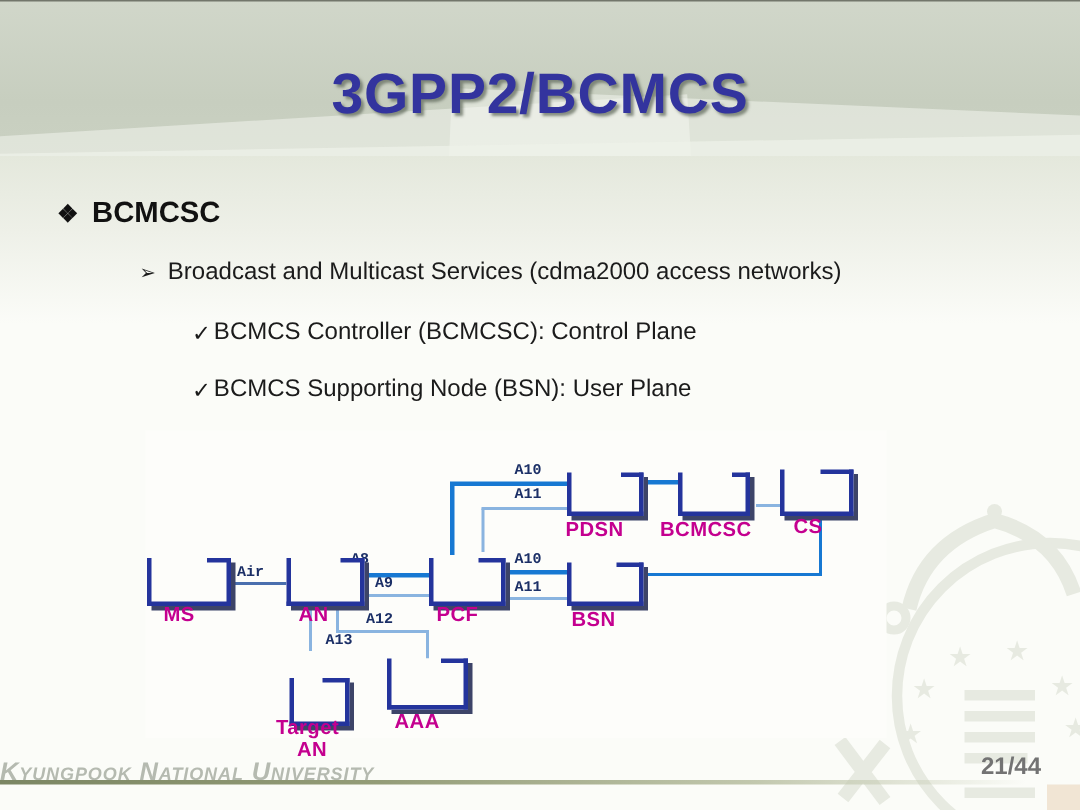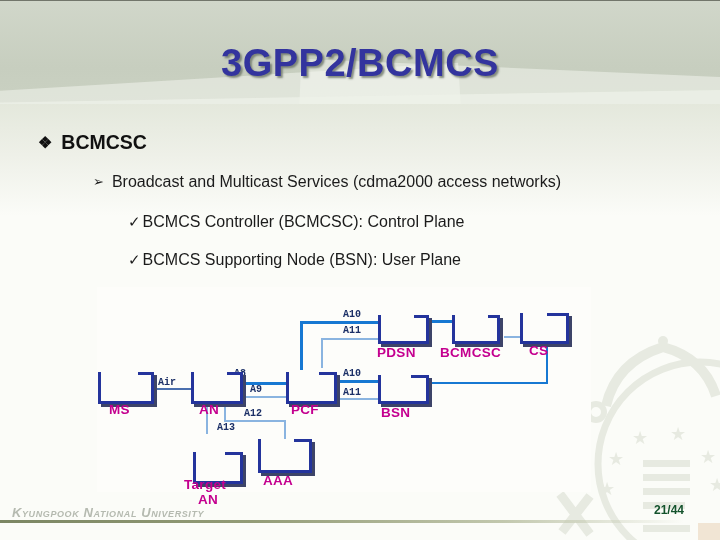--- a/index.html
+++ b/index.html
@@ -42,21 +42,21 @@
   .node .topseg{position:absolute;top:0;right:-3px;height:3px;background:#24349c;}
   .node .nlabel{position:absolute;font-weight:bold;font-size:13.5px;color:#c4008f;
     letter-spacing:0.3px;white-space:nowrap;line-height:15px;margin-top:44px;}
   .node-ms{left:98px;top:372px;width:56px;height:32px;}
   .node-an{left:191px;top:372px;width:52px;height:32px;}
   .node-pcf{left:286px;top:372px;width:51px;height:32px;}
   .node-pdsn{left:378px;top:315px;width:51px;height:29px;}
   .node-bcmcsc{left:452px;top:315px;width:48px;height:29px;}
   .node-cs{left:520px;top:313px;width:49px;height:31px;}
   .node-bsn{left:378px;top:375px;width:51px;height:29px;}
-  .node-tan{left:193px;top:452px;width:50px;height:32px;}
+  .node-tan{left:193px;top:452px;width:40px;height:32px;}
   .node-aaa{left:258px;top:439px;width:51px;height:34px;padding-left:48px;}
   .node-ms .topseg{width:16px;} .node-an .topseg{width:16px;} .node-pcf .topseg{width:18px;}
   .node-pdsn .topseg{width:15px;} .node-bcmcsc .topseg{width:12px;} .node-cs .topseg{width:22px;}
   .node-bsn .topseg{width:18px;} .node-tan .topseg{width:18px;} .node-aaa .topseg{width:18px;}
   .node-ms .nlabel{left:8px;top:-14px;} .node-an .nlabel{left:5px;top:-14px;}
   .node-pcf .nlabel{left:2px;top:-14px;} .node-pdsn .nlabel{left:-4px;top:-14px;}
   .node-bcmcsc .nlabel{left:-15px;top:-14px;} .node-cs .nlabel{left:6px;top:-14px;}
   .node-bsn .nlabel{left:0px;top:-14px;} .node-aaa .nlabel{left:2px;top:-10px;}
   .node-tan .nlabel{left:-12px;top:-19px;}
   .node-tan .nlabel .l2{display:block;padding-left:14px;}
@@ -92,27 +92,27 @@
   .el-a11t{left:343px;top:325px;}
   .el-a10b{left:343px;top:368px;}
   .el-a11b{left:343px;top:387px;}
   .el-a12{left:244px;top:408px;}
   .el-a13{left:185px;top:422px;margin-left:32px;}
 
   .emblem{position:absolute;left:552px;top:332px;z-index:0;}
   .corner-peach{position:absolute;left:698px;top:523px;width:22px;height:17px;
     background:#eeddc8;opacity:0.75;}
 
-  .footer-text{position:absolute;left:12px;top:505px;font-size:13px;
+  .footer-text{position:absolute;left:0;top:505px;font-size:17px;
     font-style:italic;font-variant:small-caps;letter-spacing:0.6px;
     color:#b5bab0;font-weight:bold;z-index:3;}
   .footer-line{position:absolute;left:0;top:520px;width:720px;height:2.5px;z-index:3;
     background:linear-gradient(90deg,#7b8663 0%,#939c77 35%,#c2c8ae 70%,rgba(230,233,222,0) 95%);}
-  .page-number{position:absolute;left:654px;top:503px;font-size:12px;
-    font-weight:bold;color:#14532d;z-index:4;}
+  .page-number{position:absolute;left:654px;top:503px;font-size:16px;
+    font-weight:bold;color:#737373;z-index:4;}
 </style>
 </head>
 <body>
 
 <div class="slide">
   <div class="band"></div>
   <div class="wisp w1"></div>
   <div class="wisp w2"></div>
   <div class="wisp w3"></div>
   <div class="fade"></div>

